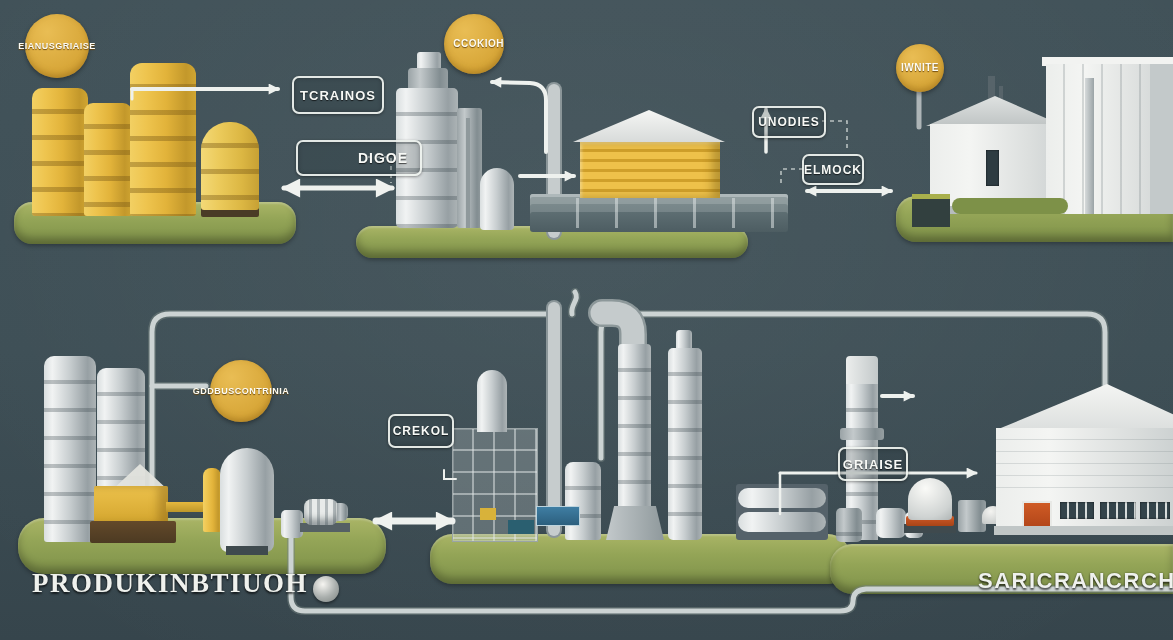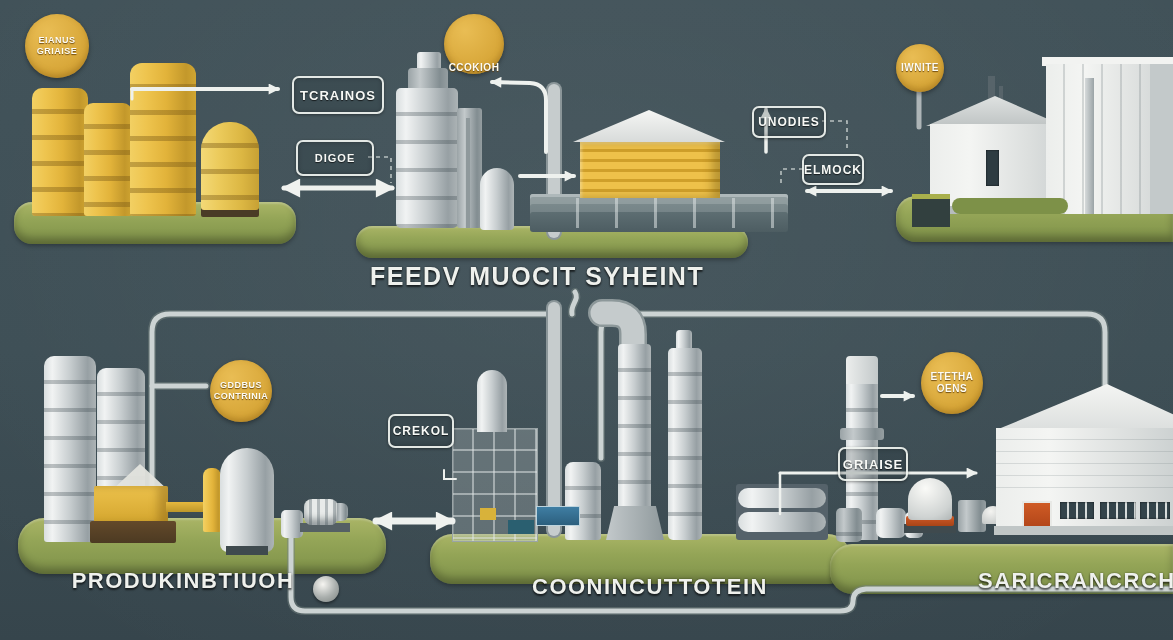--- a/index.html
+++ b/index.html
@@ -23,21 +23,21 @@
   .platform{
     position:absolute;
     background:linear-gradient(180deg,#aab566 0%,#94a557 40%,#7e9149 100%);
     box-shadow:inset 0 2px 2px rgba(255,255,255,.22), inset 0 -6px 8px rgba(0,0,0,.28), 0 2px 4px rgba(0,0,0,.3);
   }
   
   .badge{
     position:absolute;border-radius:50%;
     background:radial-gradient(circle at 35% 28%,#e9bd54,#d8a739 65%,#c5922c 100%);
     box-shadow:0 2px 4px rgba(0,0,0,.35), inset 0 -3px 6px rgba(120,80,10,.35);
-    display:flex;flex-direction:column;align-items:center;justify-content:center;
+    display:flex;flex-direction:row;align-items:center;justify-content:center;
     color:#fdfcf4;font-weight:bold;text-align:center;
     text-shadow:0 1px 1px rgba(100,65,10,.9);
   }
   .badge span{display:block;line-height:1.2;letter-spacing:.5px;}
   .tag{
     position:absolute;border:2px solid rgba(242,246,242,.92);border-radius:7px;
     background:rgba(32,46,52,.22);
     color:#f7f9f6;font-weight:bold;letter-spacing:1px;
     display:flex;align-items:center;justify-content:center;
     text-shadow:0 1px 1px rgba(0,0,0,.65);
@@ -223,30 +223,24 @@
   <div class="badge" style="left:444px;top:14px;width:60px;height:60px;font-size:10px;justify-content:flex-end;">
     <span>CCOKIOH</span>
   </div>
   <div class="badge" style="left:896px;top:44px;width:48px;height:48px;font-size:10px;">
     <span>IWNITE</span>
   </div>
   <div class="badge" style="left:210px;top:360px;width:62px;height:62px;font-size:9px;">
     <span>GDDBUS</span>
     <span>CONTRINIA</span>
   </div>
-  <div class="badge" style="left:921px;top:352px;width:62px;height:62px;font-size:10px;">
-    <span>ETETHA</span>
-    <span>OENS</span>
-  </div>
 
   <div class="tag" style="left:292px;top:76px;width:88px;height:34px;font-size:13px;text-align:right;">TCRAINOS</div>
-  <div class="tag" style="left:296px;top:140px;width:74px;height:32px;font-size:11px;">DIGOE</div>
+  <div class="tag" style="left:296px;top:140px;width:74px;height:32px;font-size:14px;padding-left:48px;">DIGOE</div>
   <div class="tag" style="left:752px;top:106px;width:70px;height:28px;font-size:12px;">UNODIES</div>
   <div class="tag" style="left:802px;top:154px;width:58px;height:27px;font-size:12px;text-align:center;">ELMOCK</div>
   <div class="tag" style="left:388px;top:414px;width:62px;height:30px;font-size:12px;">CREKOL</div>
   <div class="tag" style="left:838px;top:447px;width:66px;height:30px;font-size:13px;">GRIAISE</div>
 
-  <div class="sec-label" style="left:370px;top:262px;width:330px;font-size:25px;">FEEDV MUOCIT SYHEINT</div>
-  <div class="sec-label" style="left:48px;top:568px;width:270px;font-size:22px;">PRODUKINBTIUOH</div>
-  <div class="sec-label" style="left:470px;top:574px;width:360px;font-size:22px;">COONINCUTTOTEIN</div>
+  <div class="sec-label" style="left:32px;top:568px;width:270px;font-size:27px;font-family:Liberation Serif, serif;">PRODUKINBTIUOH</div>
   <div class="sec-label" style="left:978px;top:568px;width:220px;font-size:22px;text-align:left;">SARICRANCRCHL</div>
 
 </div>
 
 </body></html>

